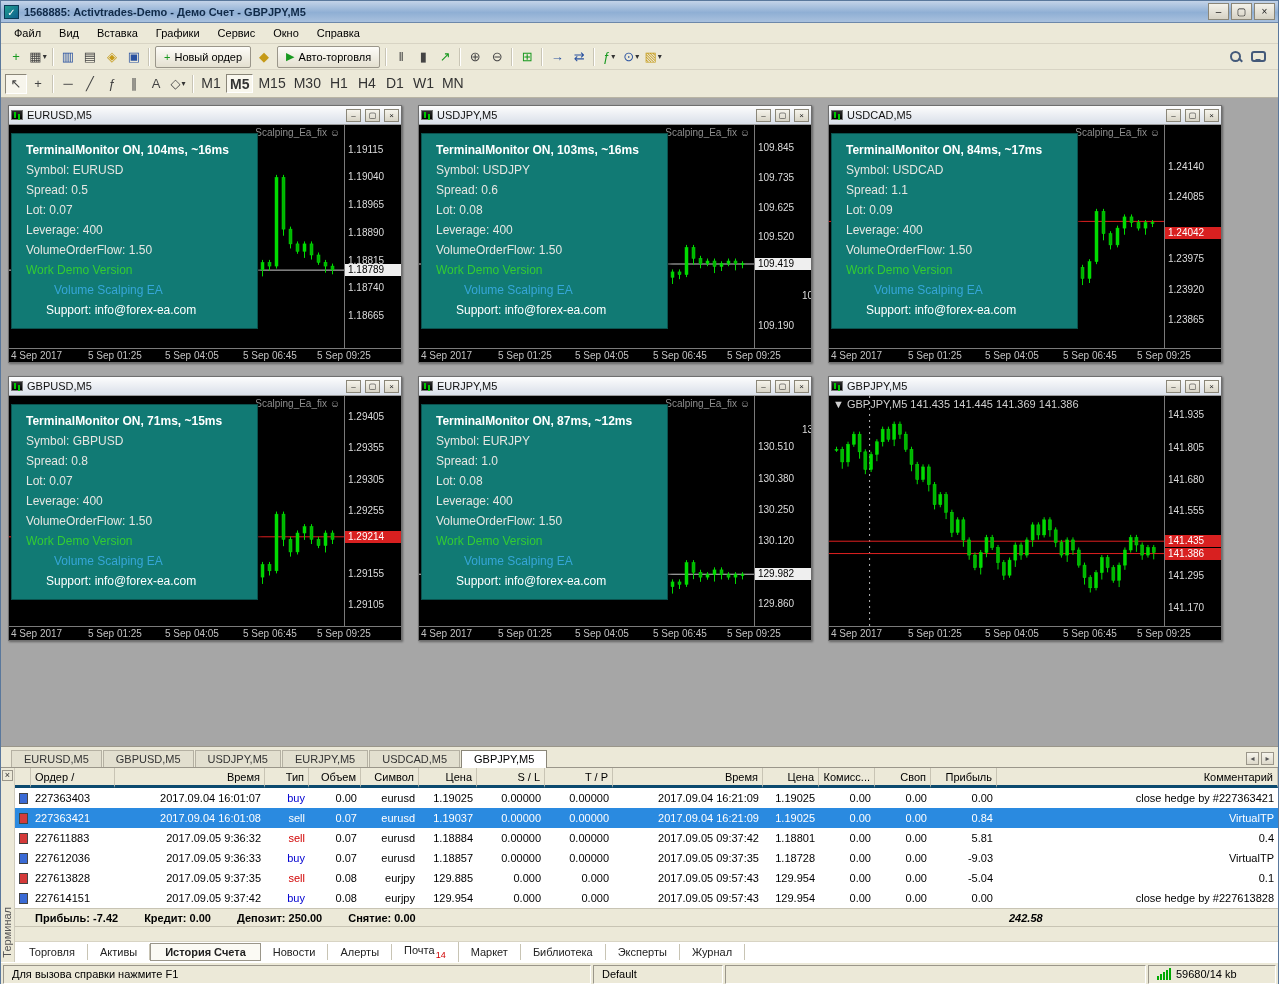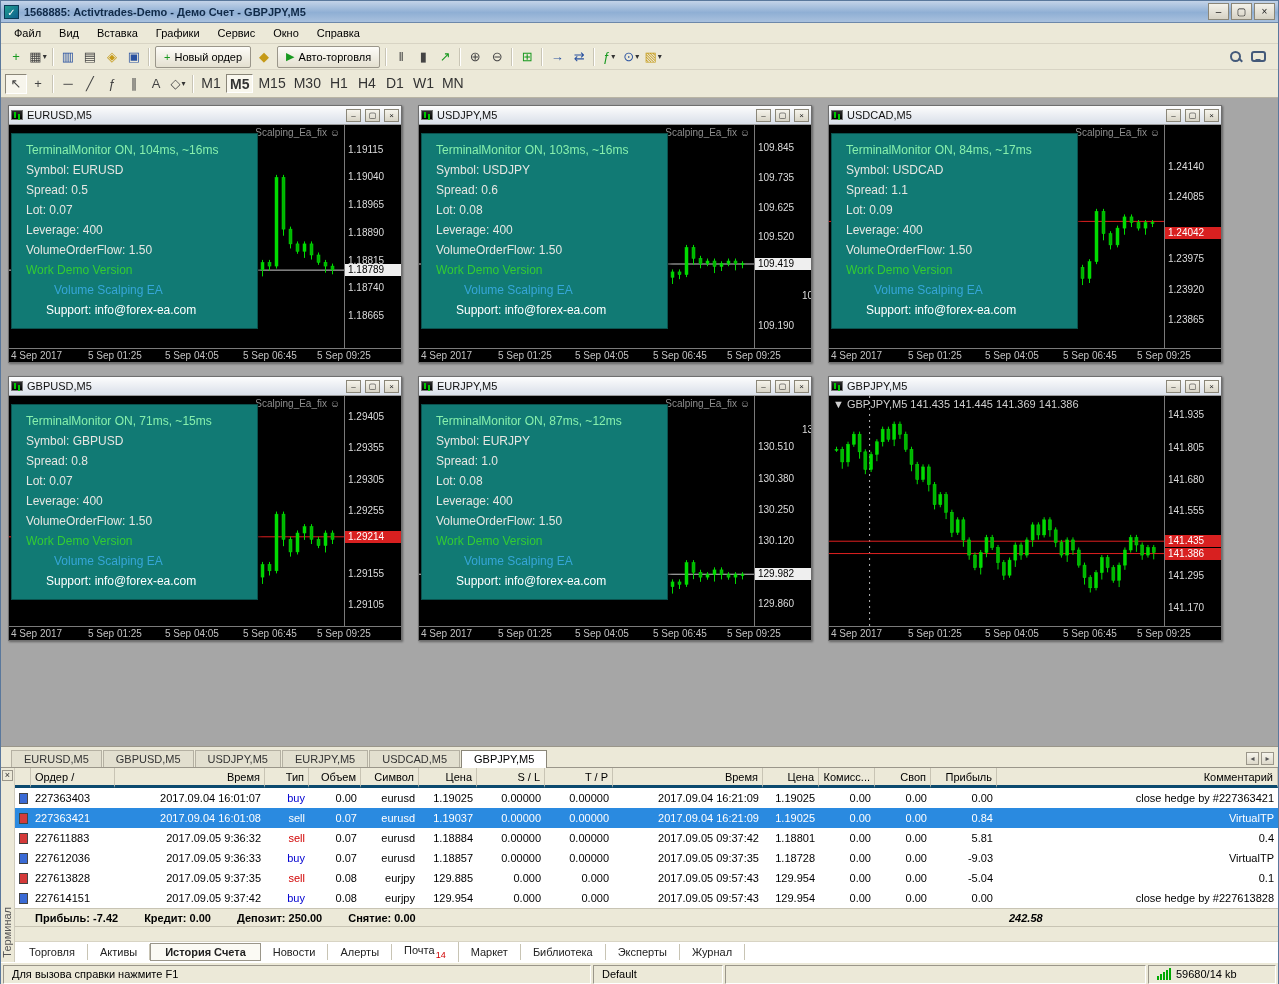--- a/index.html
+++ b/index.html
@@ -57,21 +57,21 @@
   .cur{position:absolute;left:0;width:100%;padding-left:3px;height:12px;line-height:12px;}
   .cur.white{background:#efefef;color:#000;}
   .cur.red{background:#d82020;color:#fff;}
   .axis{position:absolute;left:0;right:0;bottom:0;height:14px;border-top:1px solid #7a7a7a;font-size:10px;color:#c2c2c2;}
   .axis span{position:absolute;top:1px;white-space:nowrap;}
   .ea-label{position:absolute;top:2px;right:4px;font-size:10px;color:#8f8f8f;}
   .ea-label .smiley{color:#9f9f9f;}
   .quote-line{position:absolute;top:2px;left:4px;font-size:11px;color:#cfcfcf;}
   .ea-panel{position:absolute;left:2px;top:8px;width:247px;background:#117a74;border:1px solid #0a524e;box-shadow:2px 3px 3px rgba(0,0,0,.45);padding:6px 0 8px 14px;font-size:12px;}
   .pl{line-height:20px;white-space:nowrap;}
-  .pl.mon{color:#86efac;}
+  .pl.mon{color:#ffffff;font-weight:bold;}
   .pl.info{color:#e6e6e2;}
   .pl.demo{color:#33cc33;}
   .pl.ea{color:#36a6d8;margin-left:28px;}
   .pl.support{color:#ffffff;margin-left:20px;}
 
   
   .terminal{flex:0 0 216px;height:216px;display:flex;flex-direction:column;background:#ece9d8;border-top:1px solid #9a968a;}
   .chart-tabs{height:21px;flex:0 0 21px;display:flex;align-items:flex-end;padding:2px 4px 0 10px;border-bottom:1px solid #9a968a;}
   .ctab{padding:2px 12px;border:1px solid #b4b0a2;border-bottom:none;margin-right:1px;background:#e2dfcf;color:#333;}
   .ctab.active{background:#fff;color:#000;position:relative;top:1px;border-color:#8a8678;padding-bottom:3px;}

